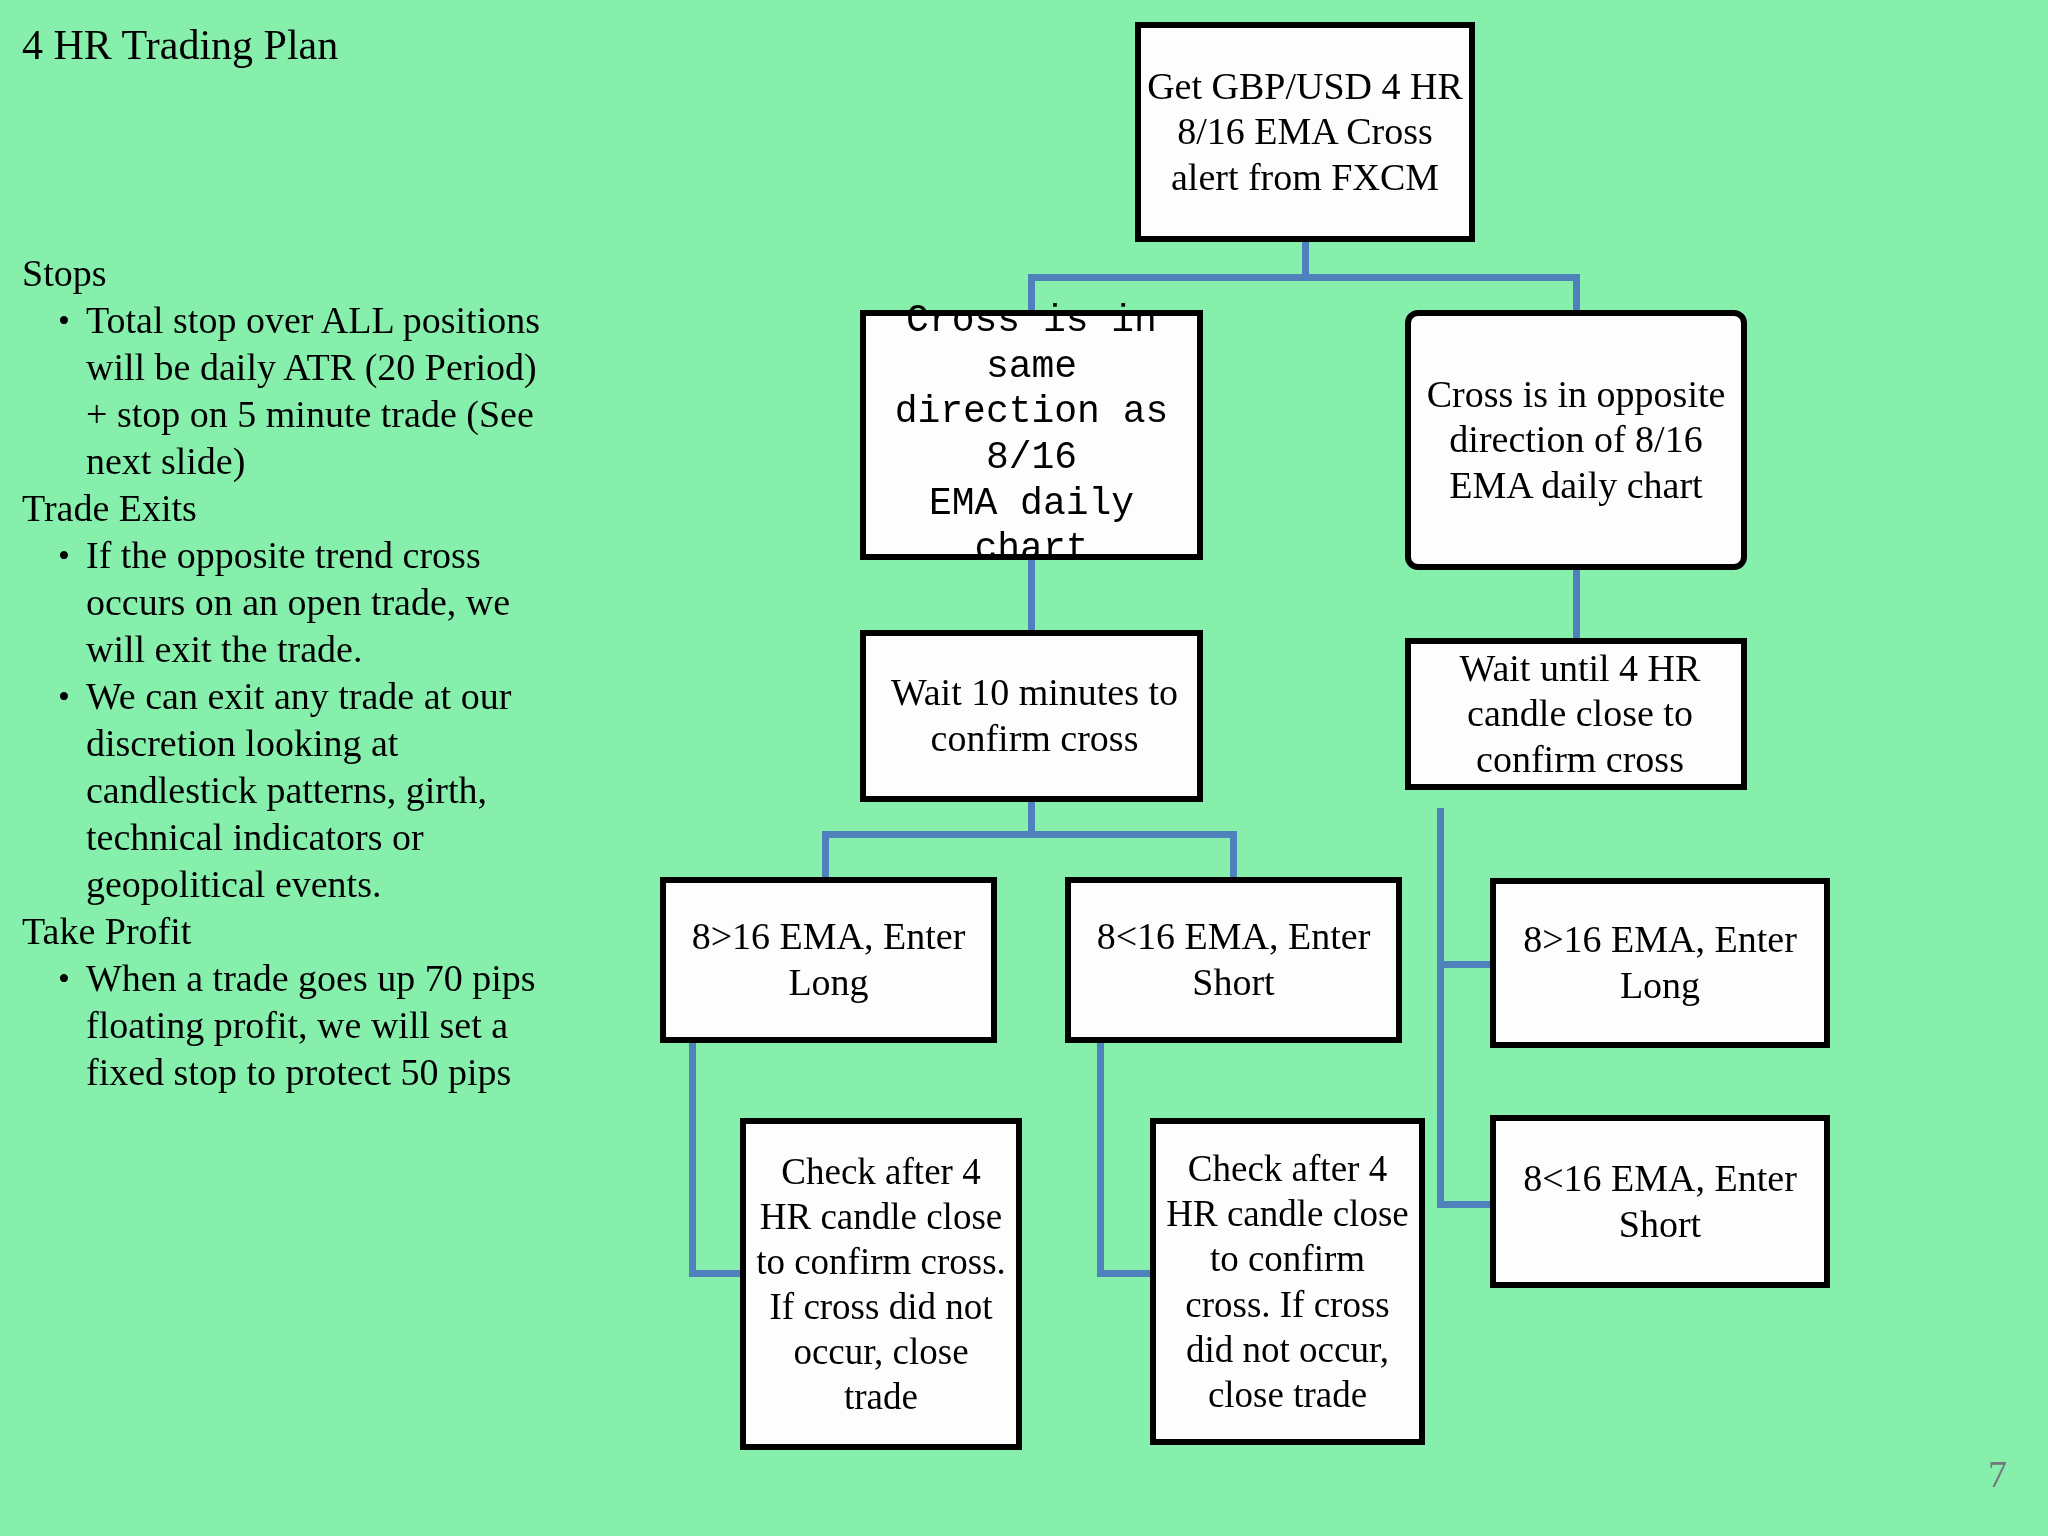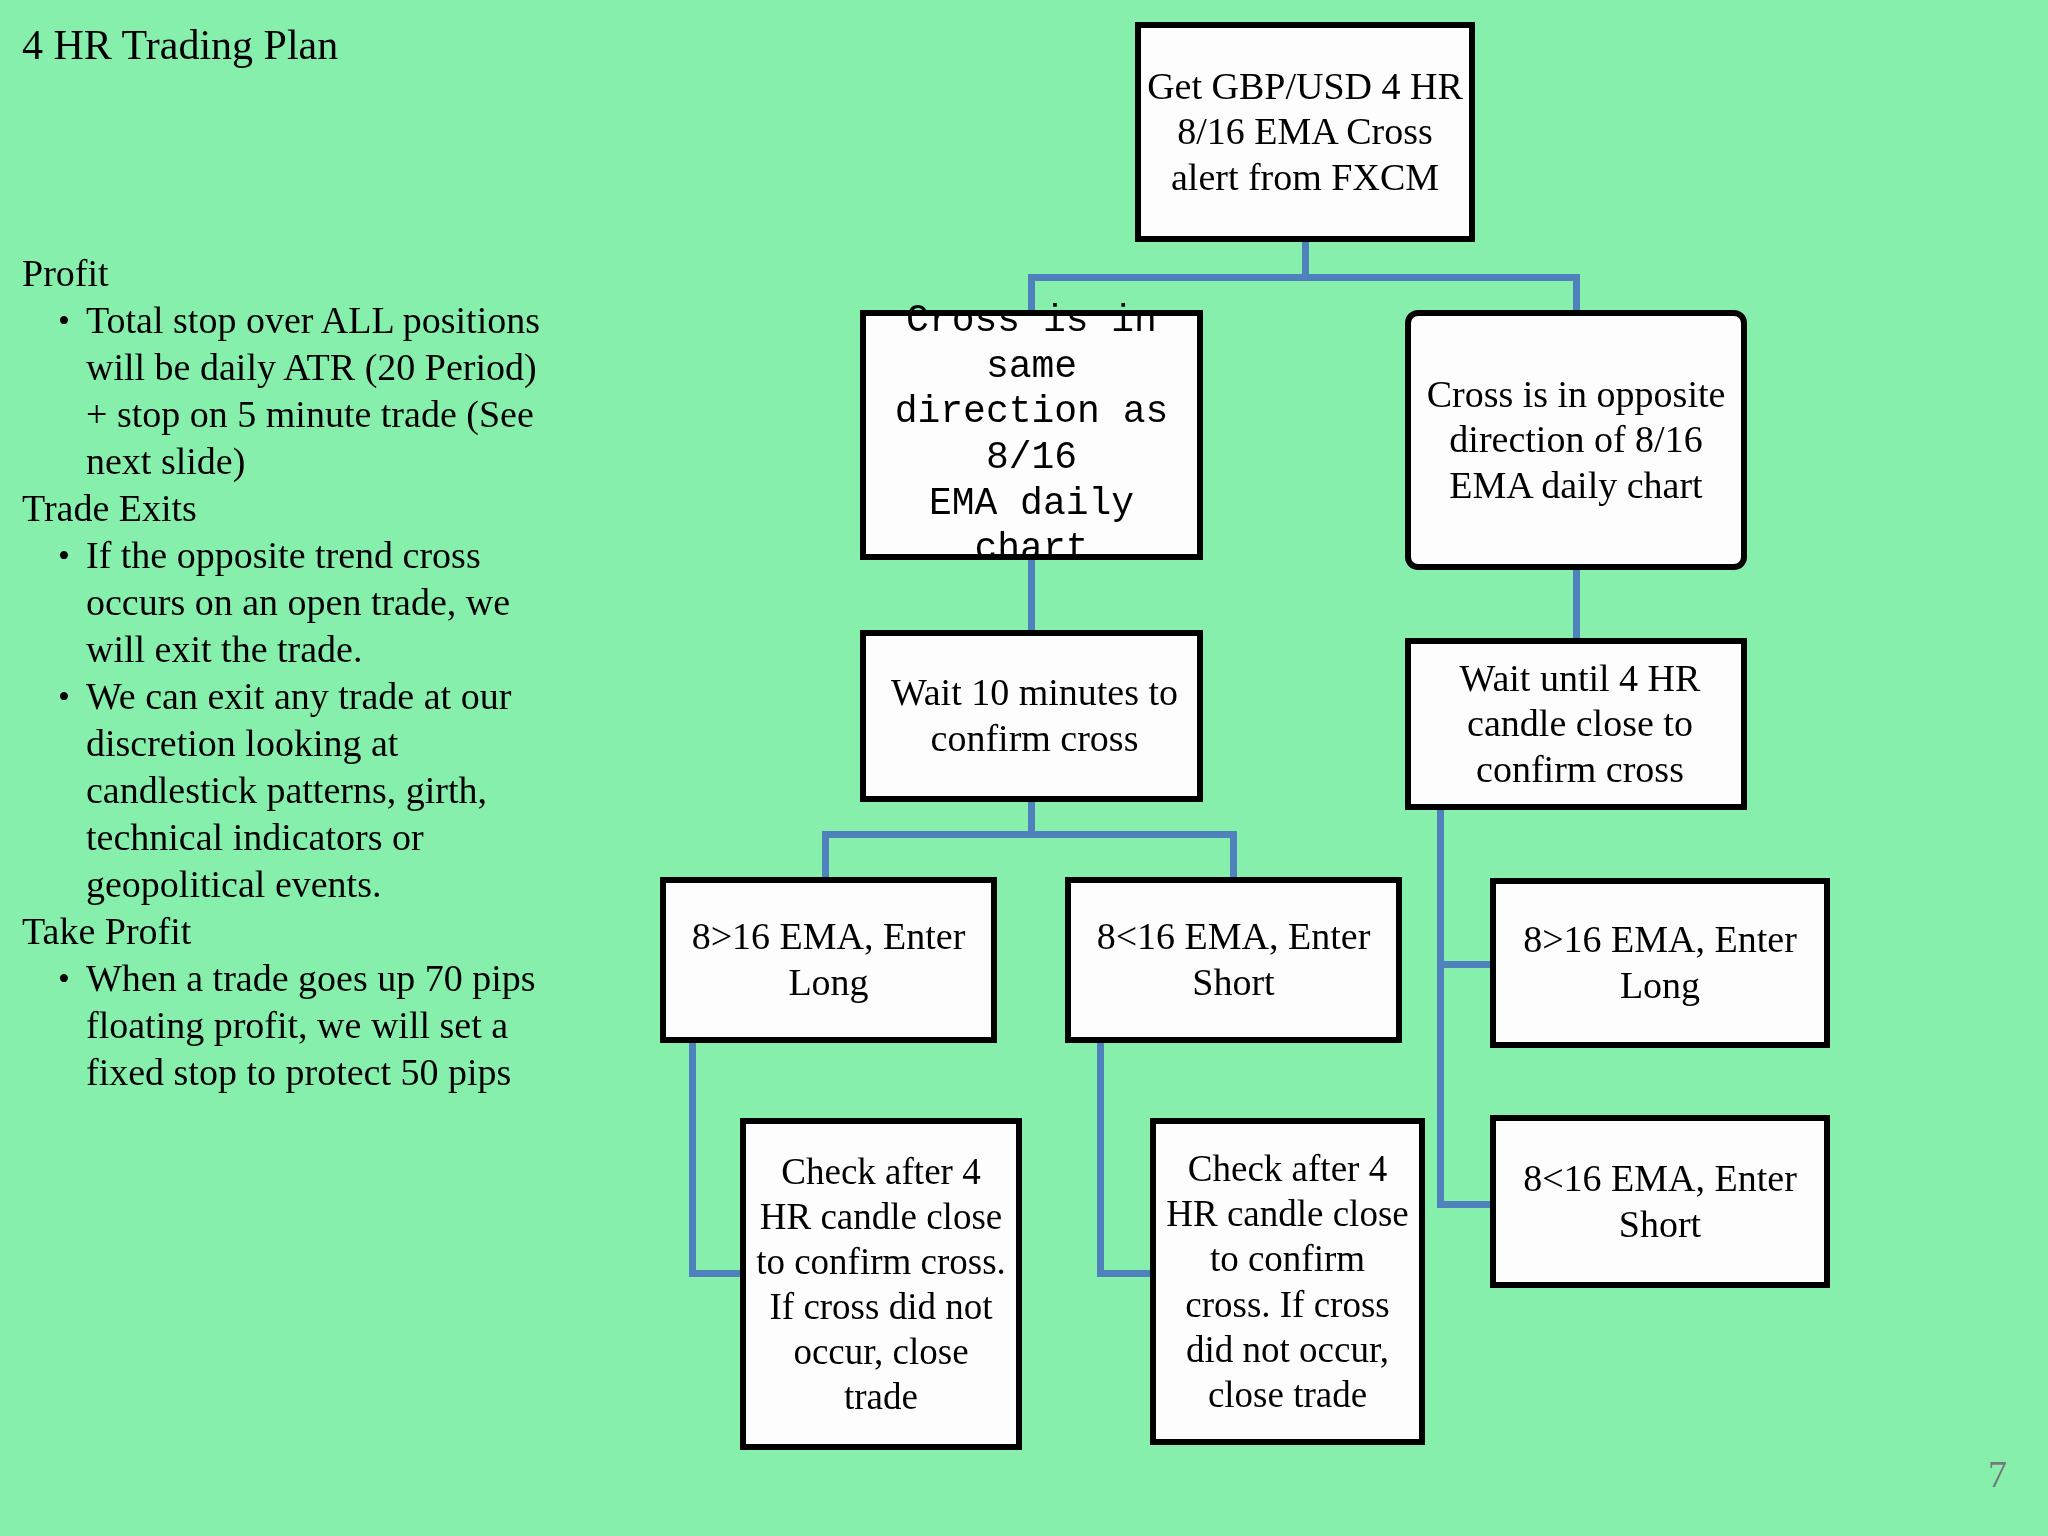--- a/index.html
+++ b/index.html
@@ -49,21 +49,21 @@
     font-size:38px;color:#76767e;
   }
 </style>
 </head>
 <body>
 
 <div class="slide">
   <div class="page-title">4 HR Trading Plan</div>
 
   <div class="notes-panel">
-      <div class="notes-heading">Profit</div>
+      <div class="notes-heading">Stops</div>
       <div class="bullet-item">
         <span class="bullet-marker">•</span>
         <span class="bullet-text">Total stop over ALL positions
 will  be daily  ATR (20 Period)
 + stop on 5 minute  trade (See
 next slide)</span>
       </div>
       <div class="notes-heading">Trade Exits</div>
       <div class="bullet-item">
         <span class="bullet-marker">•</span>
@@ -111,21 +111,21 @@
 8/16 EMA Cross
 alert  from FXCM</div>
       <div class="flow-node" style="left: 860px; top: 310px; width: 343px; height: 250px; border-color: rgb(0, 0, 0); font-family: Liberation Mono, monospace;">Cross is in  same
 direction as 8/16
 EMA daily  chart</div>
       <div class="flow-node" style="left: 1405px; top: 310px; width: 342px; height: 260px; border-color: rgb(0, 0, 0); border-radius: 13px;">Cross is in  opposite
 direction of 8/16
 EMA daily  chart</div>
       <div class="flow-node" style="left: 860px; top: 630px; width: 343px; height: 172px; border-color: rgb(0, 0, 0); padding-left: 12px;">Wait 10 minutes  to
 confirm cross</div>
-      <div class="flow-node" style="left: 1405px; top: 638px; width: 342px; height: 172px; border-color: rgb(0, 0, 0); padding-left: 14px;">Wait until  4 HR
+      <div class="flow-node" style="left: 1405px; top: 638px; width: 342px; height: 152px; border-color: rgb(0, 0, 0); padding-left: 14px;">Wait until  4 HR
 candle close to
 confirm cross</div>
       <div class="flow-node" style="left: 660px; top: 877px; width: 337px; height: 166px; border-color: rgb(0, 0, 0);">8&gt;16 EMA,  Enter
 Long</div>
       <div class="flow-node" style="left: 1065px; top: 877px; width: 337px; height: 166px; border-color: rgb(0, 0, 0);">8&lt;16 EMA,  Enter
 Short</div>
       <div class="flow-node" style="left: 1490px; top: 878px; width: 340px; height: 170px; border-color: rgb(0, 0, 0);">8&gt;16 EMA,  Enter
 Long</div>
       <div class="flow-node" style="left: 1490px; top: 1115px; width: 340px; height: 173px; border-color: rgb(0, 0, 0);">8&lt;16 EMA,  Enter
 Short</div>

